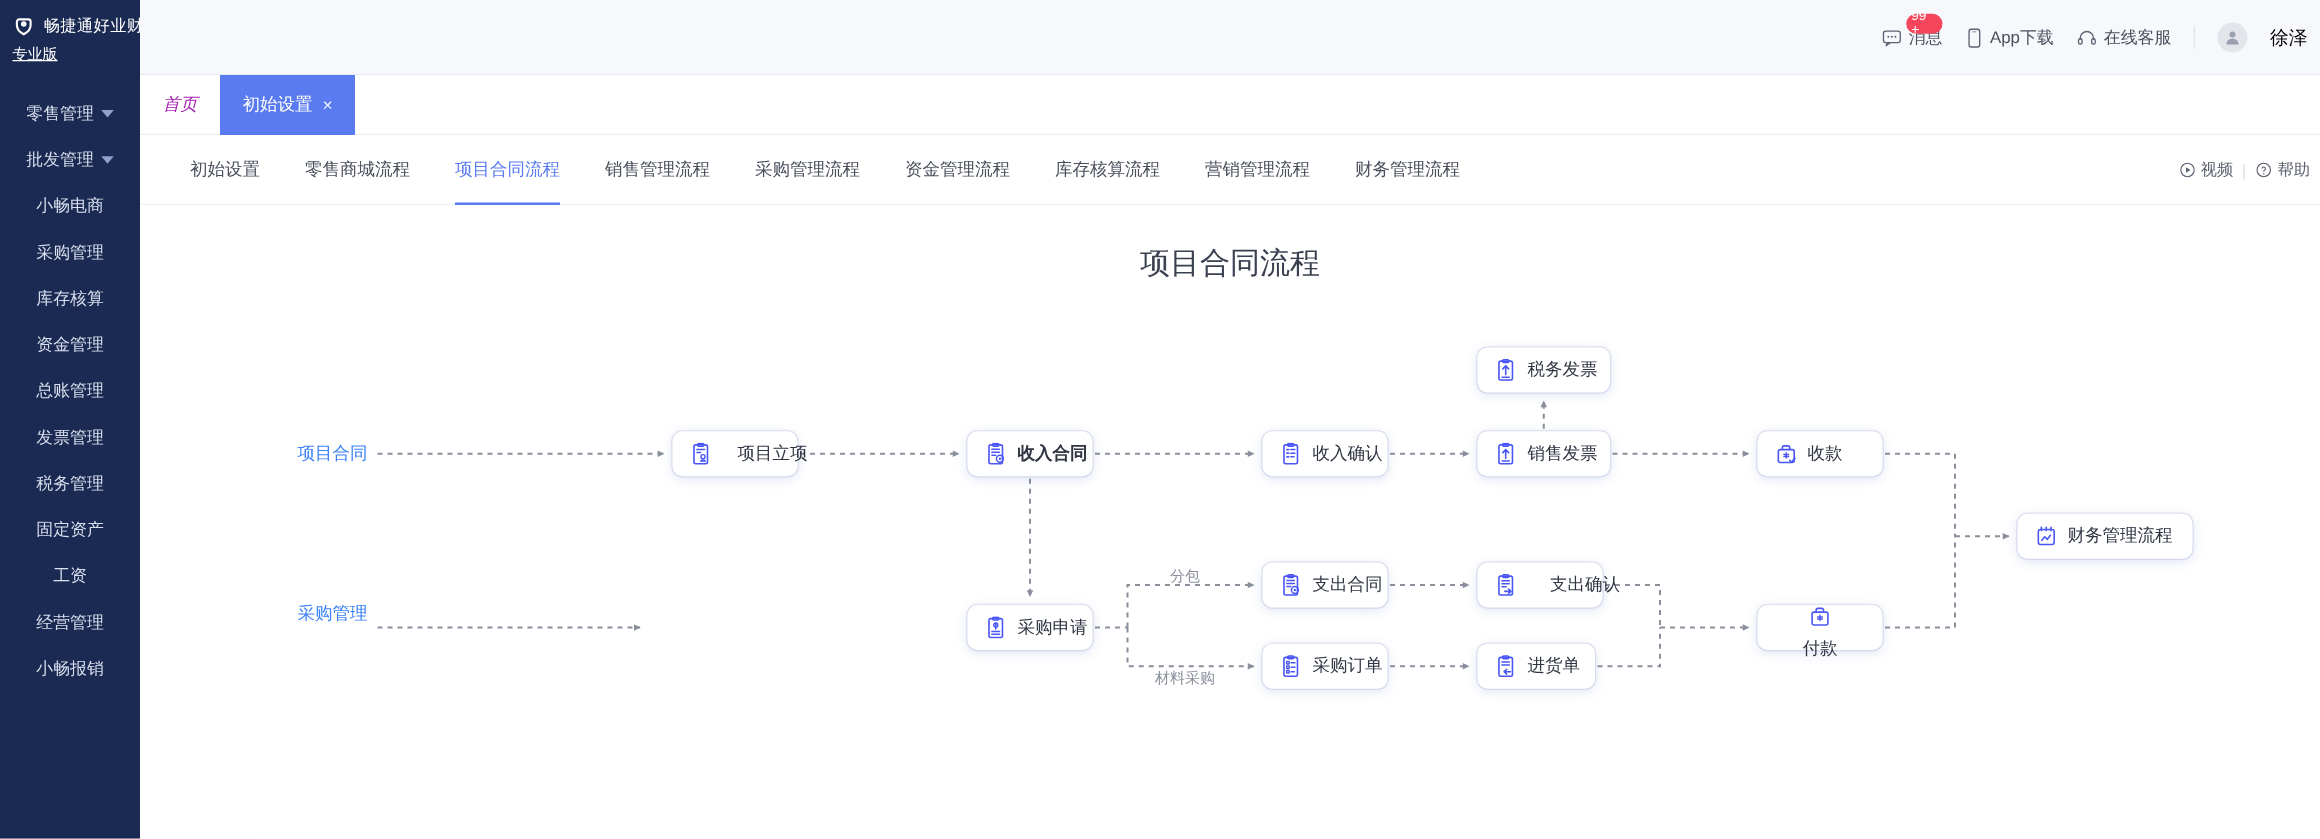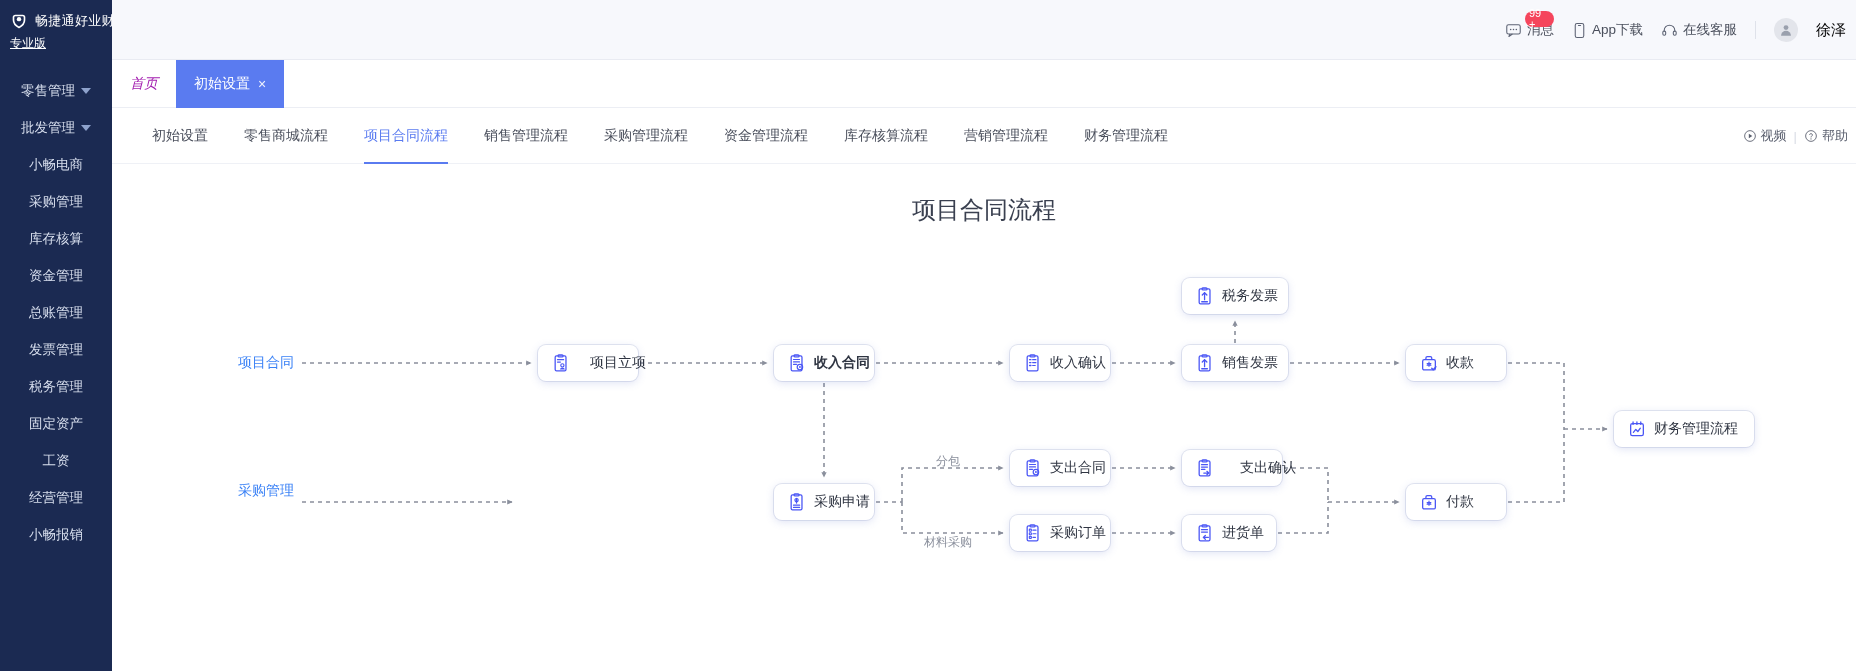--- a/index.html
+++ b/index.html
@@ -372,21 +372,21 @@
         </div>
         <div class="node" style="left: 1070px; top: 286px; width: 100px; gap: 26px;">
           <svg class="ic" viewBox="0 0 20 21">
             <rect x="3.2" y="2.2" width="12.6" height="17.6" rx="1.6" fill="none" stroke="#4a56f5" stroke-width="1.5"></rect>
             <rect x="6.6" y="0.9" width="5.8" height="2.6" rx="1.1" fill="none" stroke="#4a56f5" stroke-width="1.4"></rect>
             <path d="M5.9 6.6h7M5.9 9.4h7M5.9 12.2h4" stroke="#4a56f5" stroke-width="1.4" stroke-linecap="round"></path>
             <path d="M8.6 16.4h5.6M12.2 14.4l2.2 2-2.2 2" fill="none" stroke="#4a56f5" stroke-width="1.5" stroke-linecap="round" stroke-linejoin="round"></path>
           </svg>
           <span>支出确认</span>
         </div>
-        <div class="node" style="left: 1294px; top: 320px; width: 100px;">
+        <div class="node" style="left: 1294px; top: 320px; width: 100px; flex-direction: column;">
           <svg class="ic" viewBox="0 0 20 21">
             <path d="M2.6 8.4c0-1 .8-1.8 1.8-1.8h11.2c1 0 1.8.8 1.8 1.8v8.4c0 1-.8 1.8-1.8 1.8H4.4c-1 0-1.8-.8-1.8-1.8z" fill="none" stroke="#4a56f5" stroke-width="1.5"></path>
             <path d="M6.4 6.4V4.7c0-.9.7-1.6 1.6-1.6h3.6c.9 0 1.6.7 1.6 1.6v1.7" fill="none" stroke="#4a56f5" stroke-width="1.5"></path>
             <path d="M10 9.4v5M7.8 11.2h4.4M7.8 13h4.4" stroke="#4a56f5" stroke-width="1.3" stroke-linecap="round"></path>
           </svg>
           <span>付款</span>
         </div>
         <div class="node" style="left: 662px; top: 320px; width: 100px;">
           <svg class="ic" viewBox="0 0 20 21">
             <rect x="3.2" y="2.2" width="12.6" height="17.6" rx="1.6" fill="none" stroke="#4a56f5" stroke-width="1.5"></rect>

